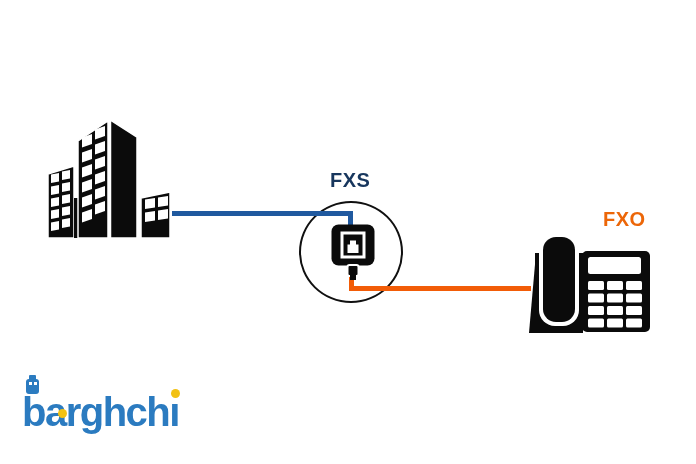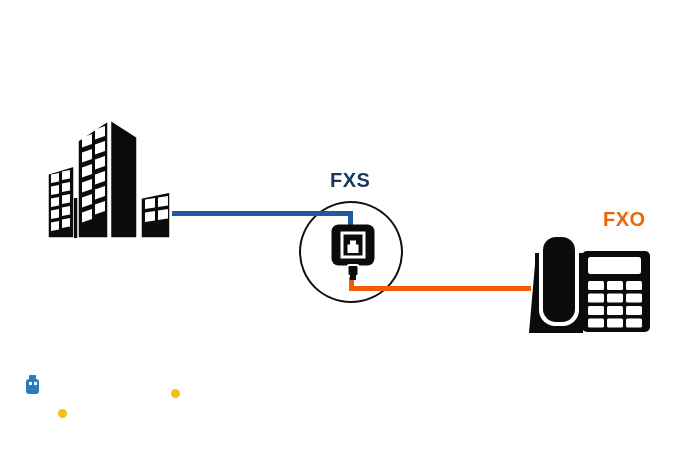--- a/index.html
+++ b/index.html
@@ -136,17 +136,18 @@
         <rect x="99" y="82.5" width="16" height="9" rx="1.5"></rect>
     </g>
   </svg>
 
   <div class="brand">
     <div class="brand-usb">
       <span class="tip"></span>
         <span class="pin p1"></span>
         <span class="pin p2"></span>
     </div>
+    <div class="brand-text"><span>barghch</span><span>ı</span></div>
     <div class="brand-dot-a"></div>
     <div class="brand-dot-i"></div>
   </div>
 
 </div>
 
 </body></html>

